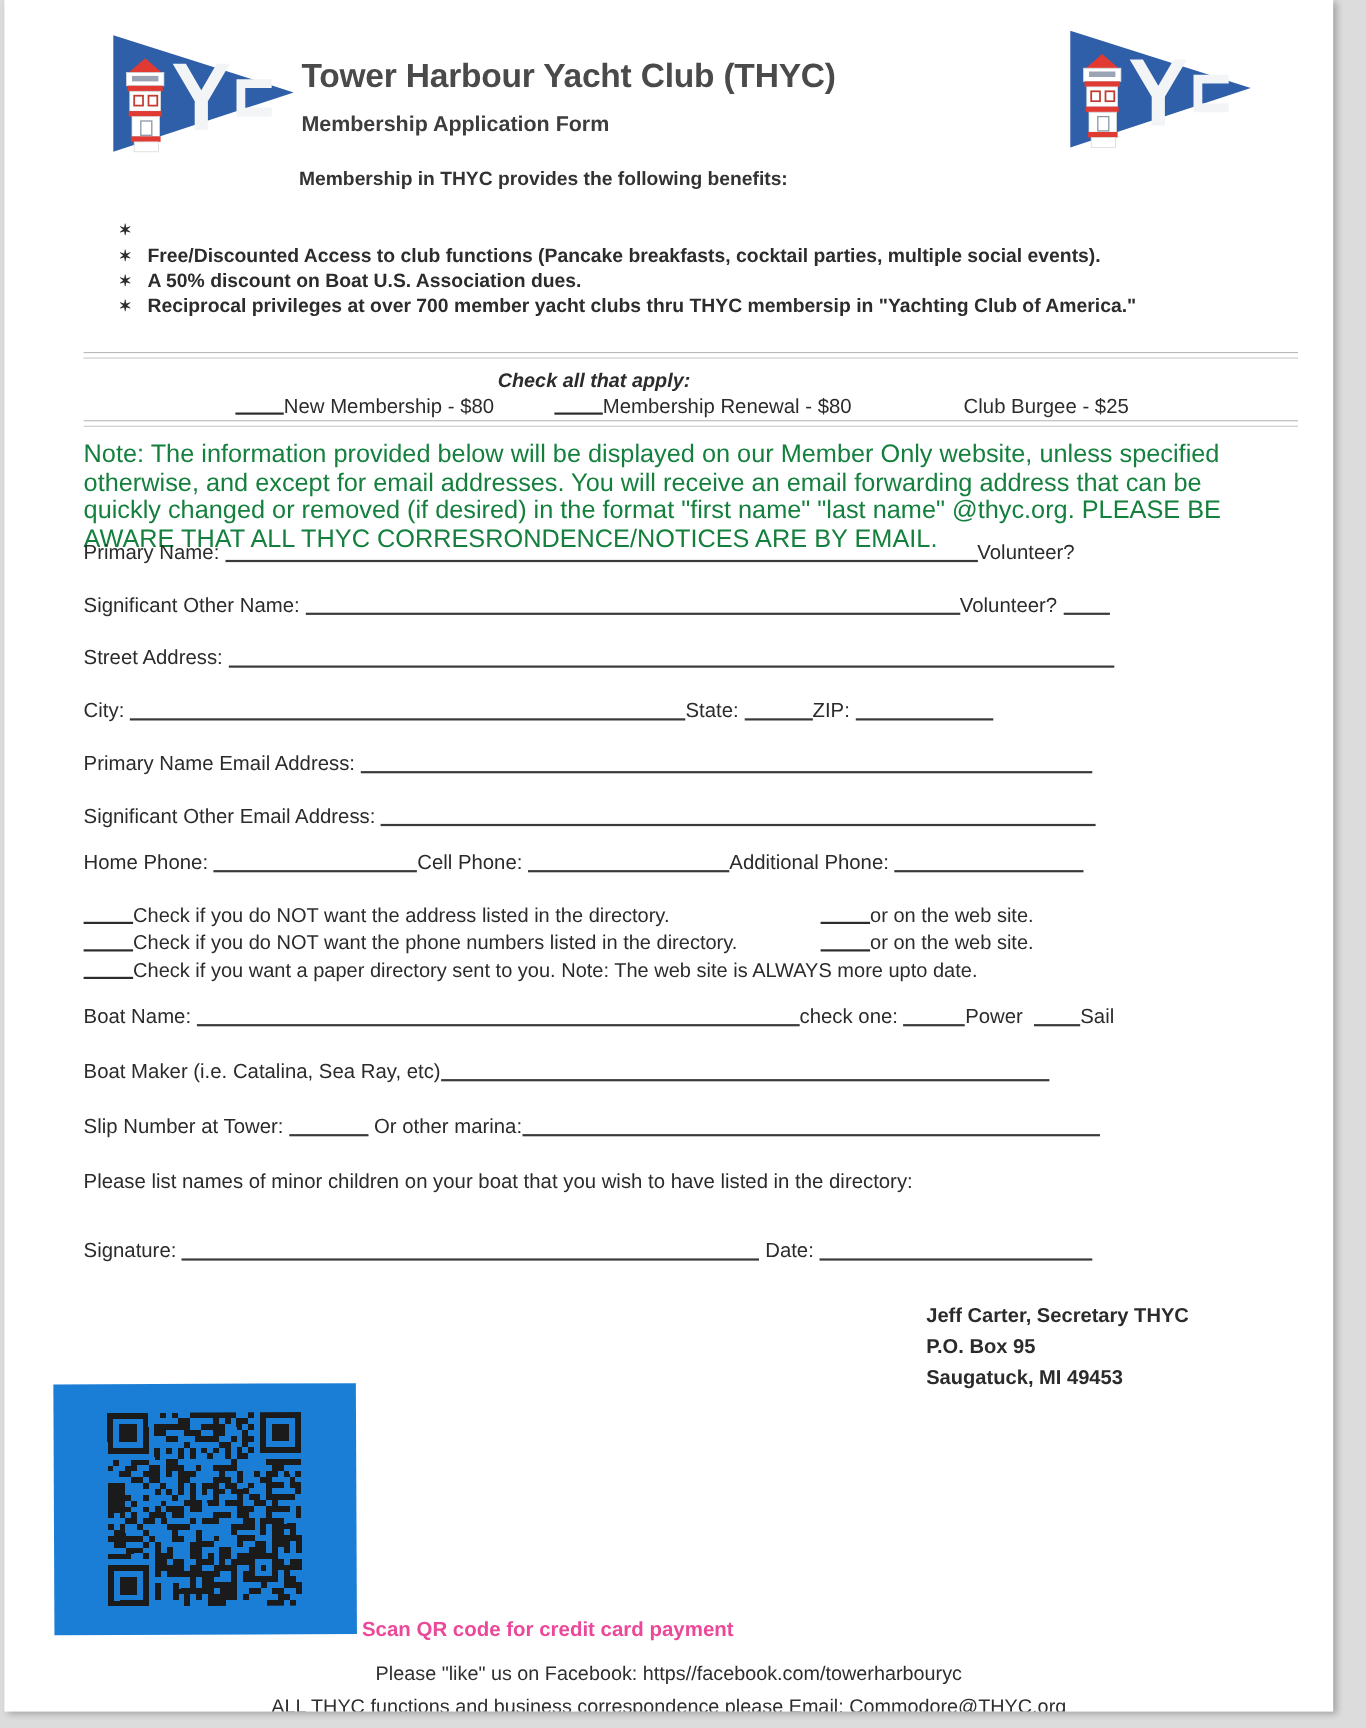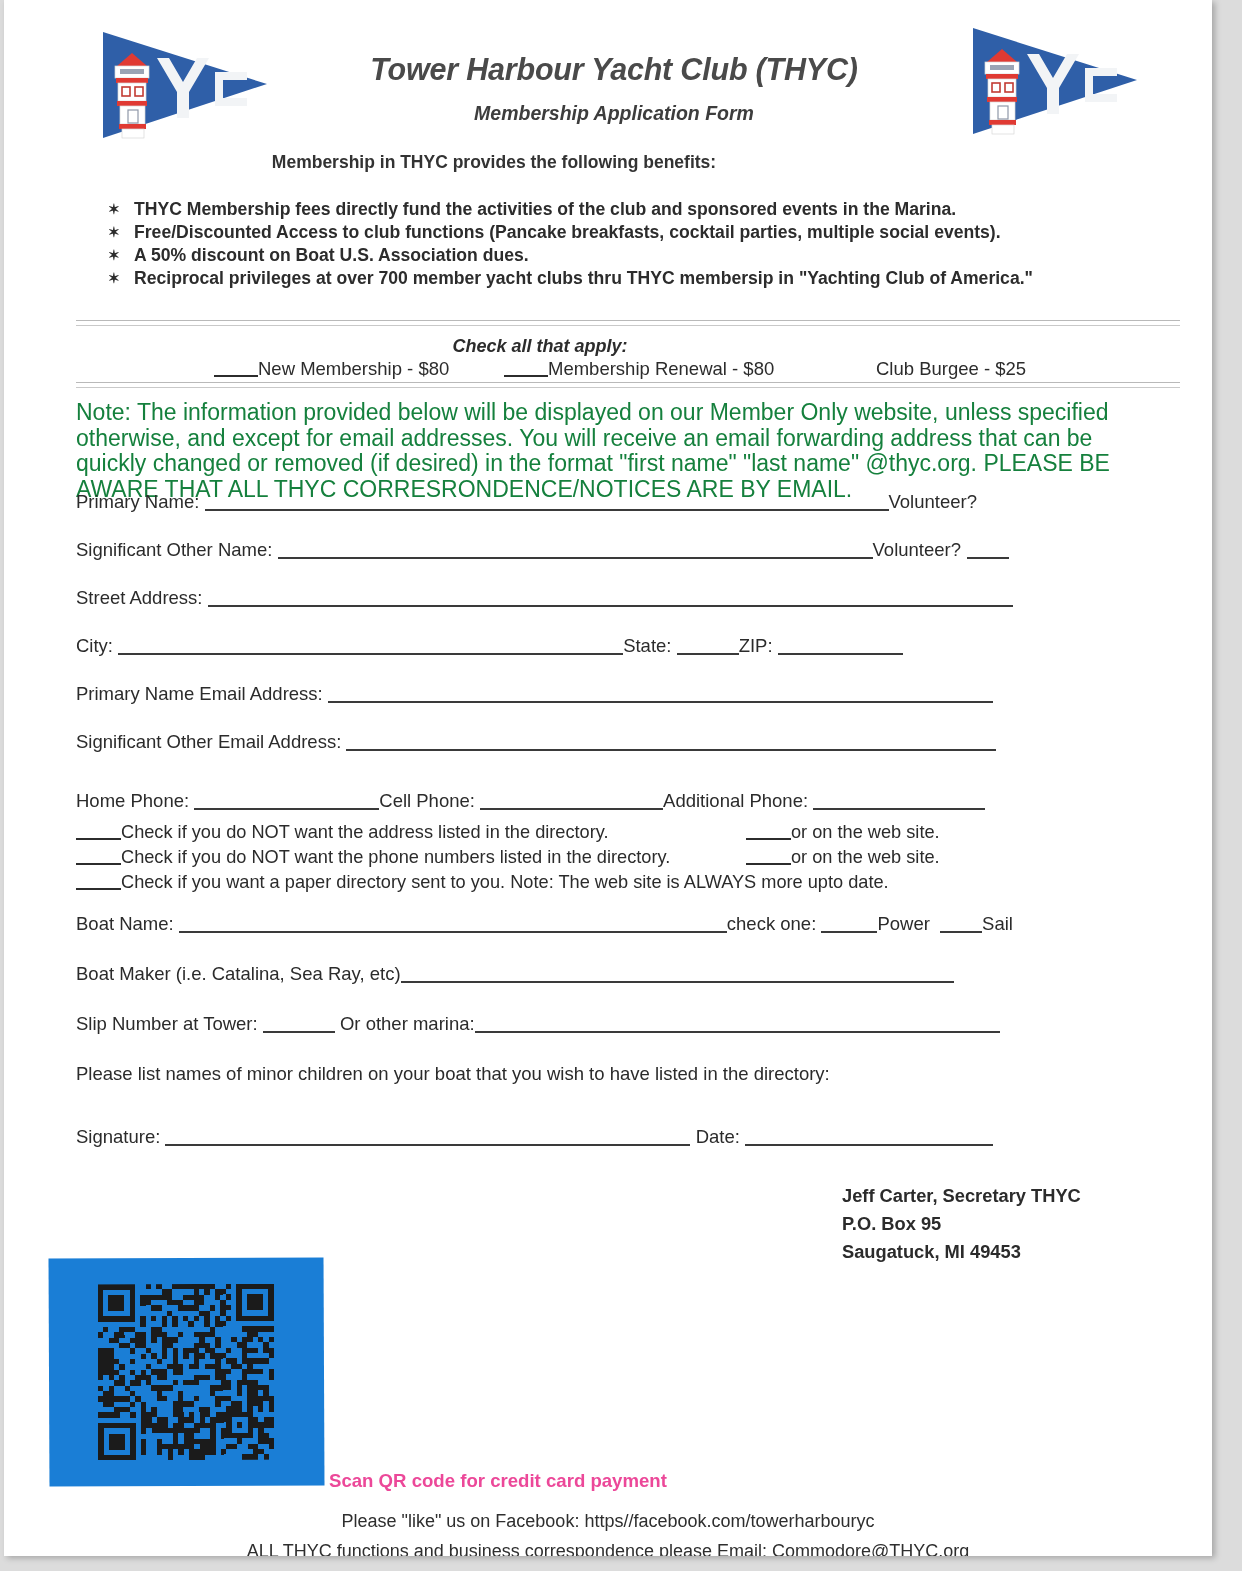--- a/index.html
+++ b/index.html
@@ -46,22 +46,20 @@
     height: 118px;
   }
   #burgee-left { left: 93px; top: 26px; }
   #burgee-right { left: 963px; top: 22px; }
 
   #title-block {
     position: absolute;
     left: 270px;
     top: 52px;
     width: 680px;
-    text-align: center;
-    font-style: italic;
   }
   #main-title {
     font-size: 30.5px;
     font-weight: bold;
     color: #4a4a4a;
     letter-spacing: -0.2px;
     line-height: 1.15;
   }
   #subtitle {
     font-size: 19.5px;
@@ -341,21 +339,20 @@
         <div id="main-title">Tower Harbour Yacht Club (THYC)</div>
         <div id="subtitle">Membership Application Form</div>
       </div>
     </div>
 
     <div id="benefits-intro">Membership in THYC provides the following benefits:</div>
 
     <div id="benefits">
       <div class="benefit-row">
         <span class="bullet">✶</span>
-        <span>THYC Membership fees directly fund the activities of the club and sponsored events in the Marina.</span>
       </div>
       <div class="benefit-row">
         <span class="bullet">✶</span>
         <span>Free/Discounted Access to club functions (Pancake breakfasts, cocktail parties, multiple social events).</span>
       </div>
       <div class="benefit-row">
         <span class="bullet">✶</span>
         <span>A 50% discount on Boat U.S. Association dues.</span>
       </div>
       <div class="benefit-row">
@@ -411,21 +408,21 @@
       <div class="frow" style="top:192px">
         <span>Primary Name Email Address:</span>
         <span class="ul" style="width:665px"></span>
       </div>
 
       <div class="frow" style="top:240px">
         <span>Significant Other Email Address:</span>
         <span class="ul" style="width:650px"></span>
       </div>
 
-      <div class="frow" style="top:299px">
+      <div class="frow" style="top:282px">
         <span>Home Phone:</span>
         <span class="ul" style="width:185px"></span><span>Cell Phone:</span>
         <span class="ul" style="width:183px"></span><span>Additional Phone:</span>
         <span class="ul" style="width:172px"></span>
       </div>
     </div>
 
     <div id="dirblock">
       <div class="dirline">
         <span class="blank" style="width:45px"></span><span>Check if you do NOT want the address listed in the directory.</span>

